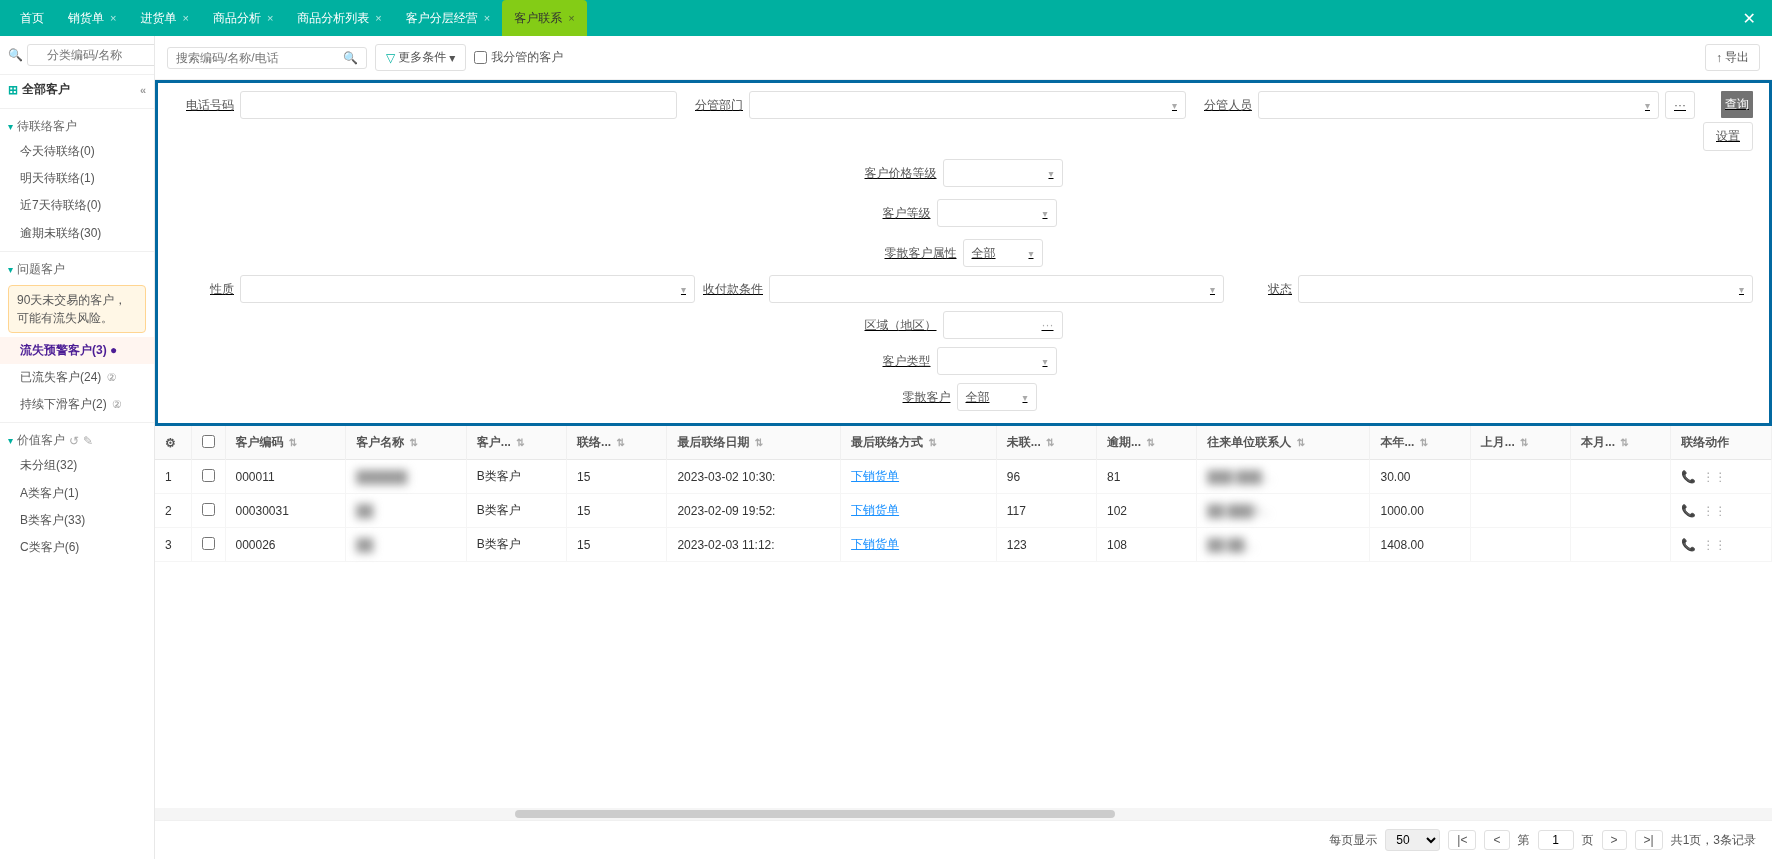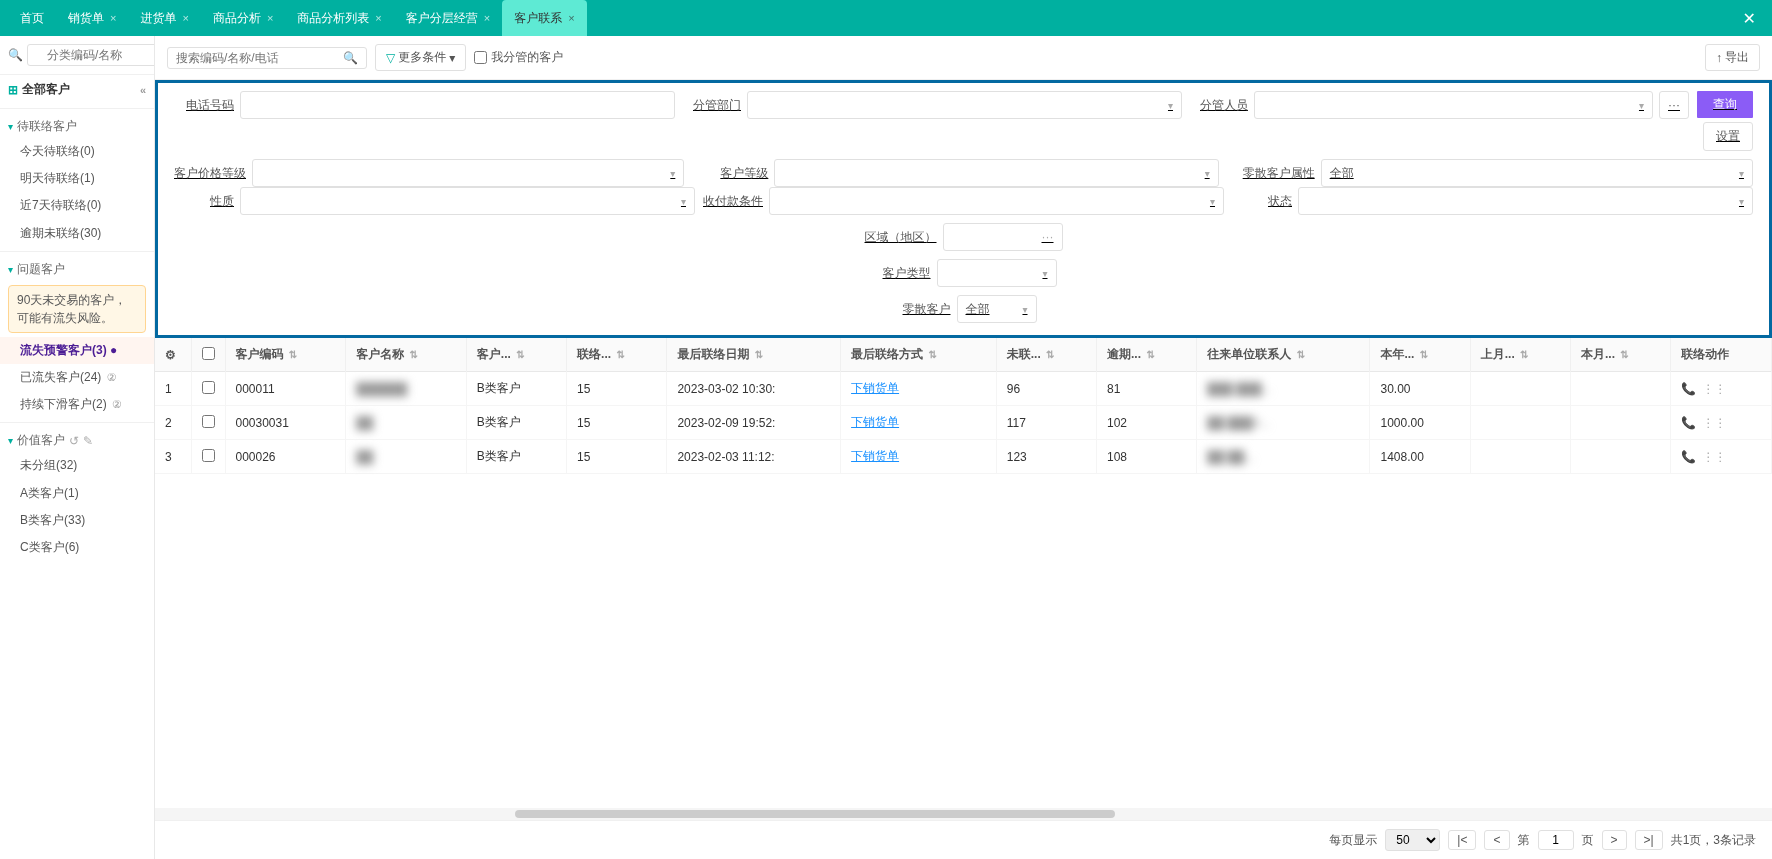--- a/index.html
+++ b/index.html
@@ -18,21 +18,21 @@
       display: flex;
       align-items: center;
       padding: 12px 12px;
       height: 36px;
       color: #fff;
       cursor: pointer;
       font-size: 13px;
       white-space: nowrap;
     }
     .tab-item.active {
-      background: #5eead4;
+      background: #84cc16;
       color: #333;
       border-radius: 4px 4px 0 0;
     }
     .tab-item .close-x {
       margin-left: 6px;
       font-size: 11px;
       opacity: 0.7;
     }
     .top-tabs .global-close {
       margin-left: auto;
@@ -248,25 +248,25 @@
       border-radius: 3px;
       padding: 4px 8px;
       background: #fff;
       cursor: pointer;
       color: #555;
       height: 28px;
       display: flex;
       align-items: center;
     }
     .query-btn {
-      background: #8b5cf6;
+      background: #737373;
       color: #fff;
       border: none;
       border-radius: 1px;
-      padding: 5px 16px;
+      padding: 5px 4px;
       cursor: pointer;
       font-size: 12px;
       white-space: nowrap;
     }
     .settings-btn {
       background: #fff;
       color: #555;
       border: 1px solid #e0e0e0;
       border-radius: 3px;
       padding: 5px 12px;
@@ -531,21 +531,21 @@
               </div>
               <button class="dots-btn">···</button>
             </div>
           </div>
           <div class="btn-group-right">
             <button class="query-btn">查询</button>
             <button class="settings-btn">设置</button>
           </div>
         </div>
 
-        <div style="display:flex;align-items:center;gap:24px;">
+        <div style="display:flex;align-items:center;gap:12px;margin-bottom:8px;flex-direction:column;">
           <div class="filter-field">
             <label>客户价格等级</label>
             <div class="select-box" style="flex:1;border:1px solid #e0e0e0;border-radius:3px;padding:4px 8px;height:28px;display:flex;align-items:center;justify-content:space-between;cursor:pointer;min-width:120px;">
               <span></span>
               <span class="chevron">▾</span>
             </div>
           </div>
           <div class="filter-field">
             <label>客户等级</label>
             <div class="select-box" style="flex:1;border:1px solid #e0e0e0;border-radius:3px;padding:4px 8px;height:28px;display:flex;align-items:center;justify-content:space-between;cursor:pointer;min-width:120px;">

